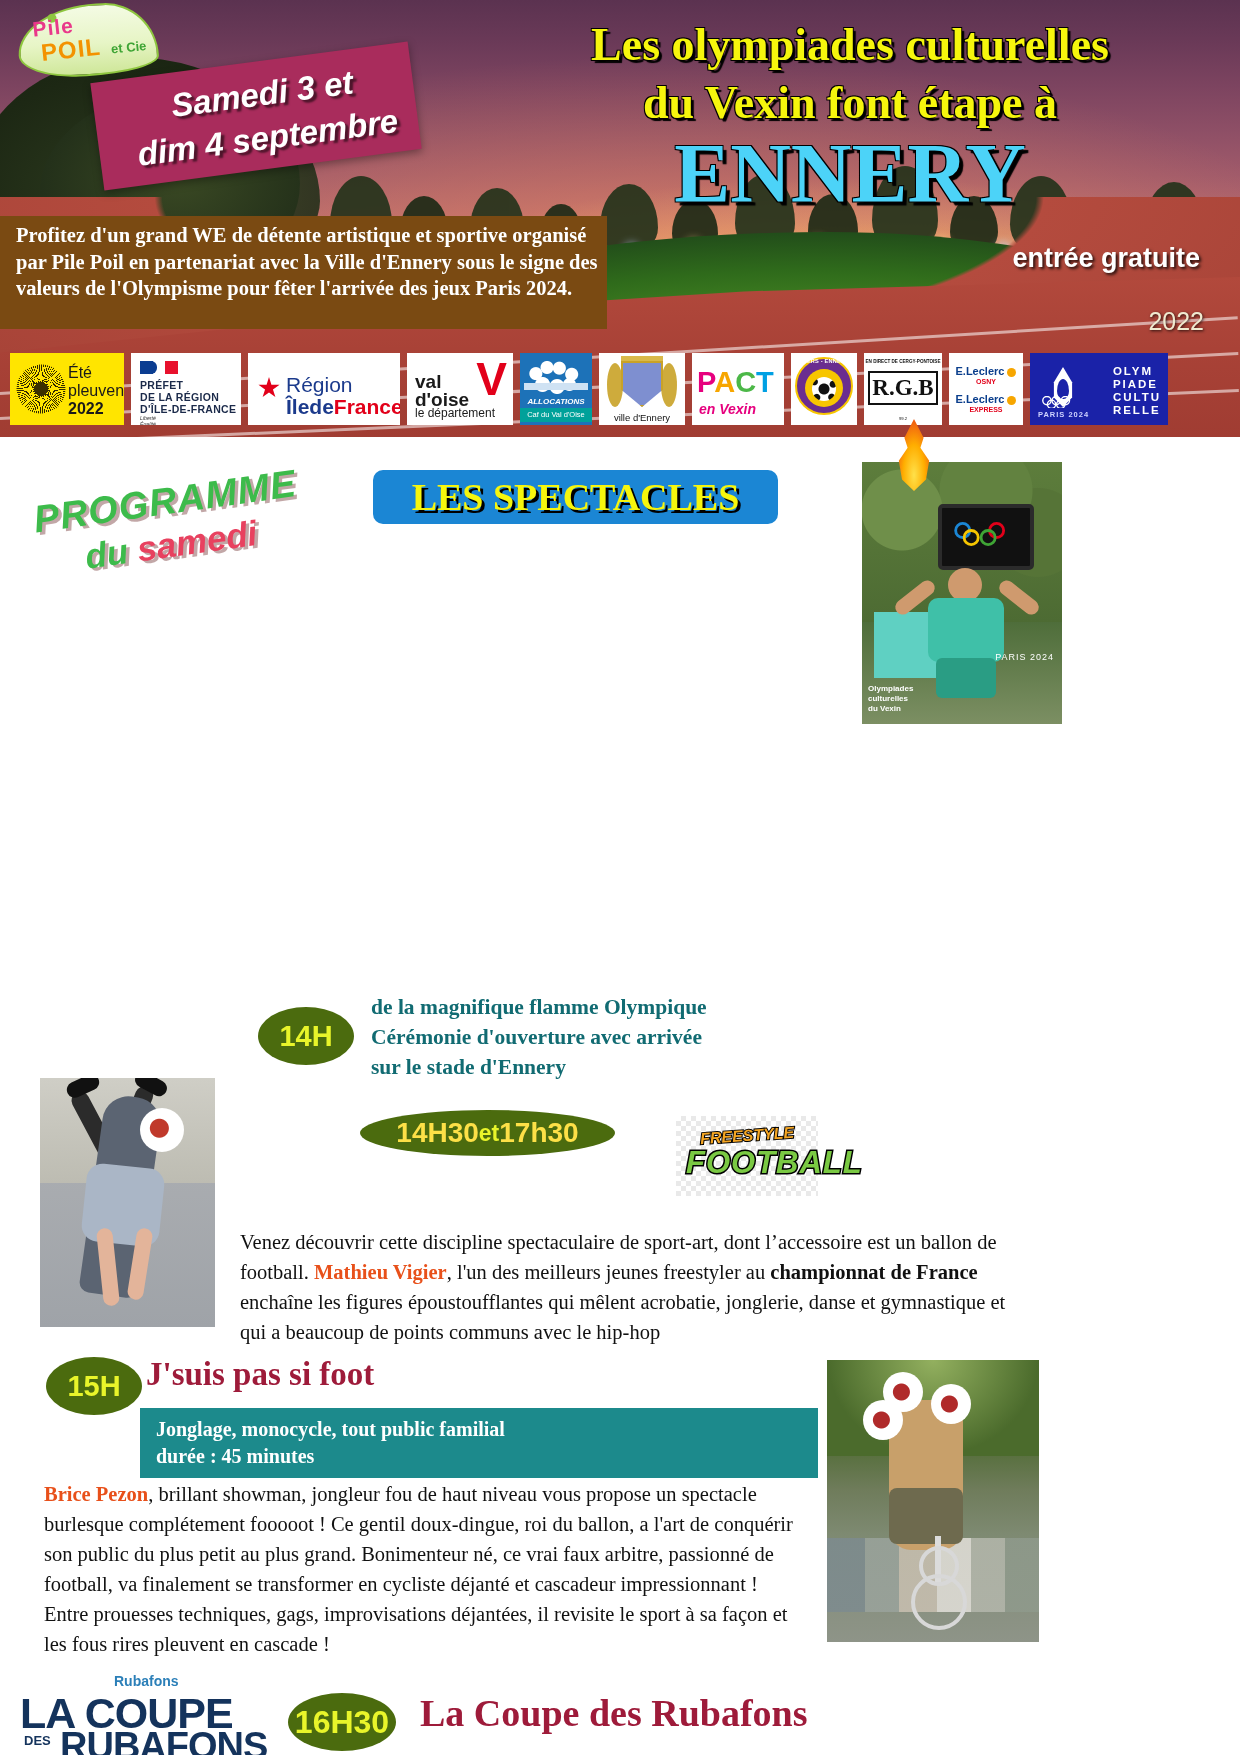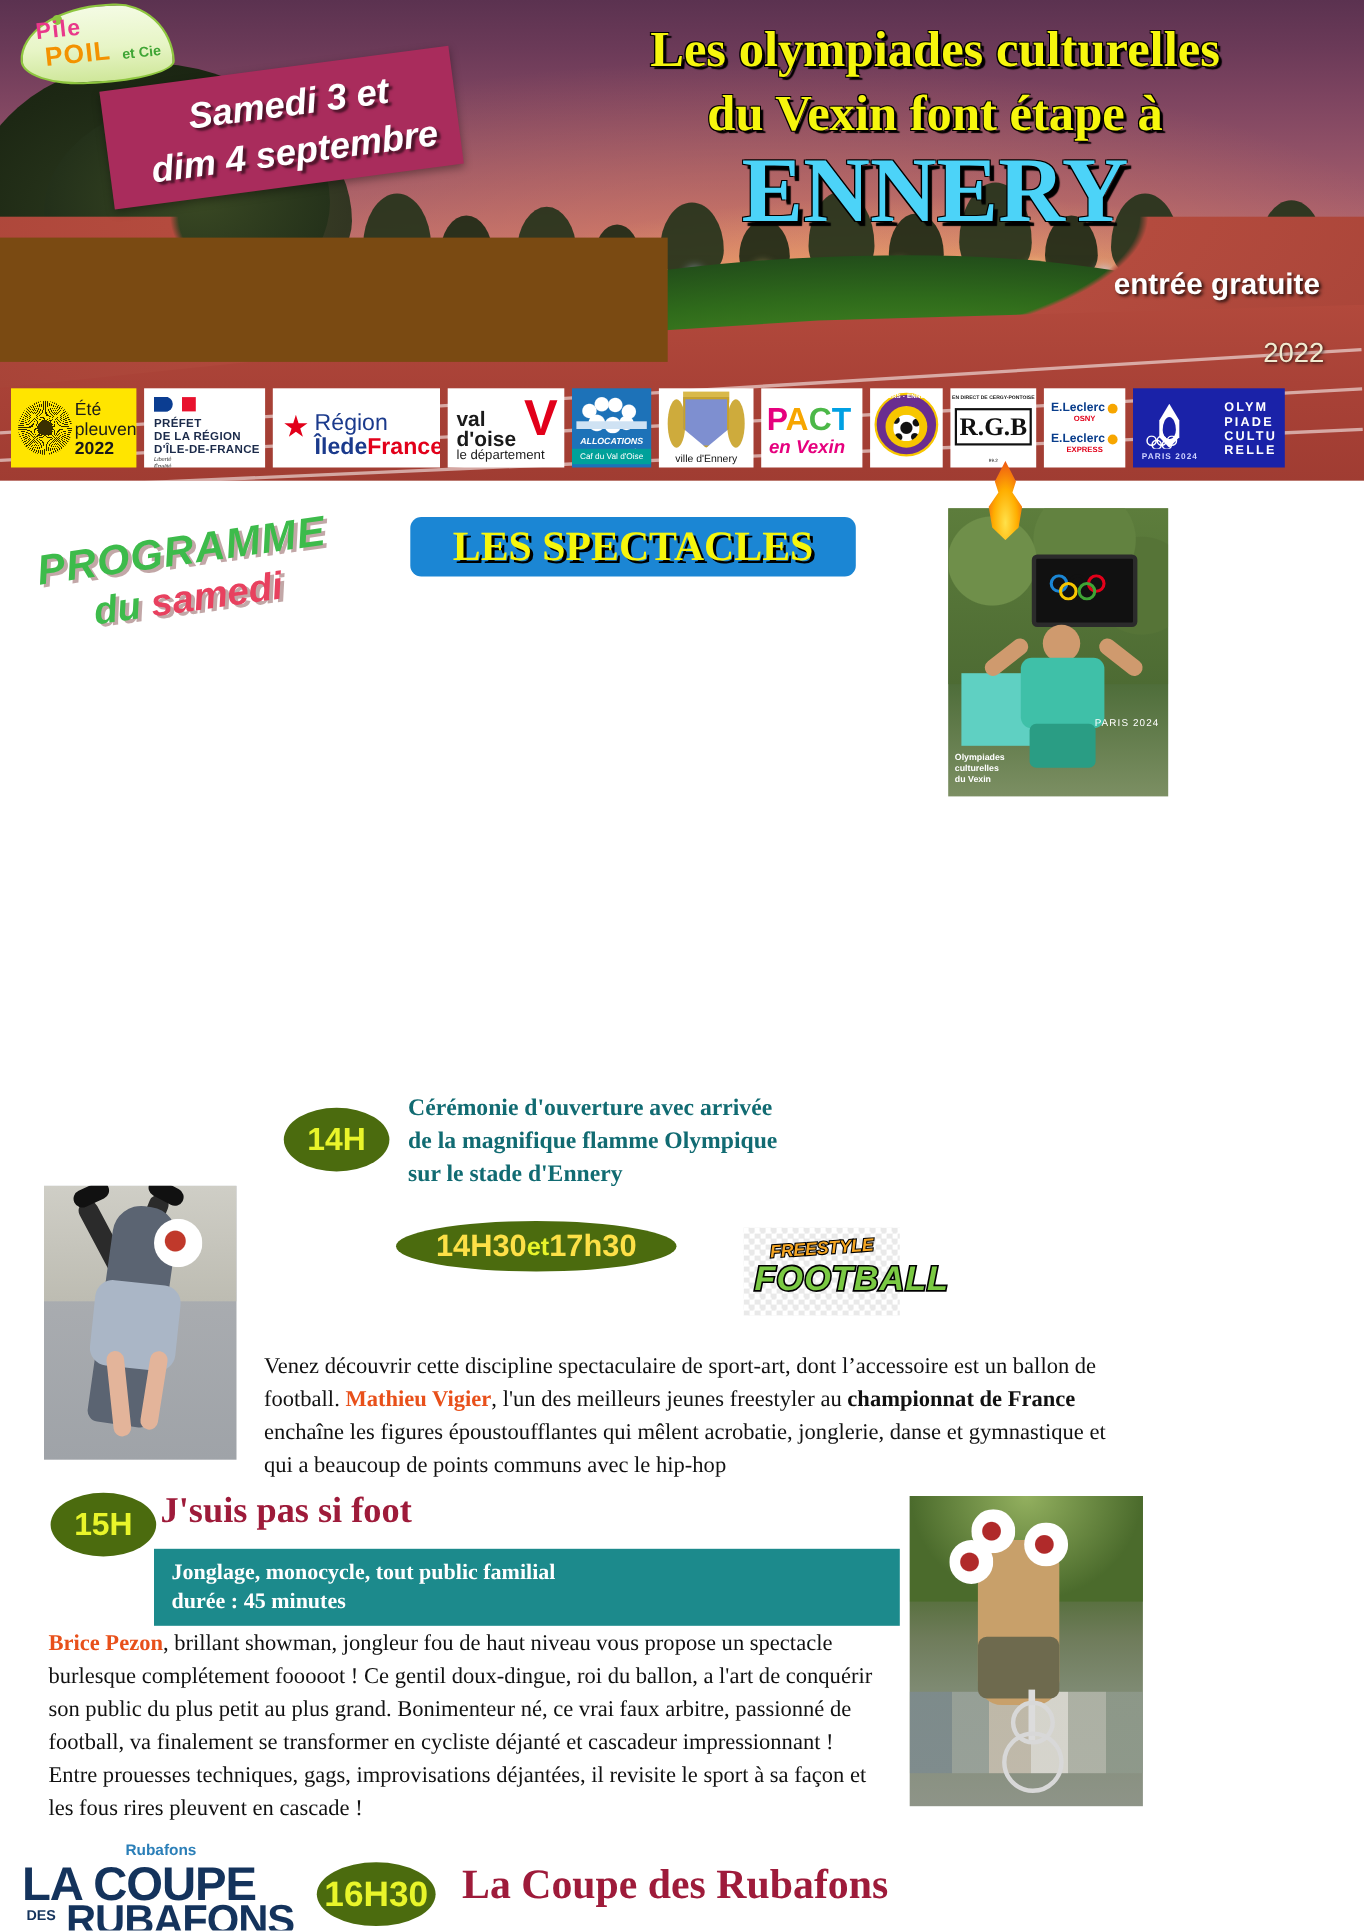--- a/index.html
+++ b/index.html
@@ -230,21 +230,21 @@
   .lg-ennery .lau1 { left:8px; } .lg-ennery .lau2 { right:8px; }
   .lg-ennery .nm { position:absolute; left:0; right:0; bottom:2px; text-align:center;
      font-size:9.5px; color:#111; font-weight:500; }
 
   .lg-pact { width:92px; }
   .lg-pact .p { position:absolute; left:5px; top:14px; font-size:29px; font-weight:bold; line-height:30px; }
   .lg-pact .p span:nth-child(1){color:#e6007e;}
   .lg-pact .p span:nth-child(2){color:#f7a600;}
   .lg-pact .p span:nth-child(3){color:#4cb848;}
   .lg-pact .p span:nth-child(4){color:#00a0e3;}
-  .lg-pact .sub { position:absolute; left:7px; bottom:8px; font-size:17px; font-style:italic;
+  .lg-pact .sub { position:absolute; left:7px; bottom:8px; font-size:14px; font-style:italic;
      color:#e6007e; font-weight:bold; }
 
   .lg-avers { width:66px; }
   .lg-avers .circ { position:absolute; left:4px; top:4px; width:58px; height:58px; border-radius:50%;
      background:#6a2d8f; border:2px solid #f7c600; }
   .lg-avers .inner { position:absolute; left:14px; top:16px; width:38px; height:38px; border-radius:50%;
      background:#f7c600; }
   .lg-avers .ball { position:absolute; left:21px; top:24px; width:24px; height:24px; border-radius:50%;
      background:#fff;
      background-image: radial-gradient(circle at 50% 50%, #111 0 5px, transparent 6px),
@@ -555,20 +555,21 @@
     <div class="title-block">
       <div class="t-line">Les olympiades culturelles</div>
       <div class="t-line">du Vexin font étape à</div>
       <div class="t-ennery">ENNERY</div>
     </div>
 
     <div class="entree">entrée gratuite</div>
     <div class="year-2022">2022</div>
 
     <div class="intro-box"></div>
+    <div class="intro-text">Profitez d'un grand WE de détente artistique et sportive organisé par Pile Poil en partenariat avec la Ville d'Ennery sous le signe des valeurs de l'Olympisme pour fêter l'arrivée des jeux Paris 2024.</div>
 
     <div class="logos">
 
       <div class="logo lg-ete">
         <span class="sun"></span>
         <span class="txt">
           <span>Été</span><br>
           <span>pleuvent</span>
         </span>
         <span class="yr">2022</span>
@@ -714,22 +715,22 @@
         <span>culturelles</span><br>
         <span>du Vexin</span>
       </span>
     </div>
     <div class="torch-top">
       <span class="fl"></span>
     </div>
 
     <div class="time-oval small ov14h">14H</div>
     <div class="cer-text">
+      <div>de la magnifique flamme Olympique</div>
       <div>Cérémonie d'ouverture avec arrivée</div>
-      <div>de la magnifique flamme Olympique</div>
       <div>sur le stade d'Ennery</div>
     </div>
 
     <div class="img-handstand">
       <span class="bg-wall"></span>
       <span class="legs"></span>
       <span class="legs2"></span>
       <span class="shoe"></span>
       <span class="shoe2"></span>
       <span class="person"></span>

